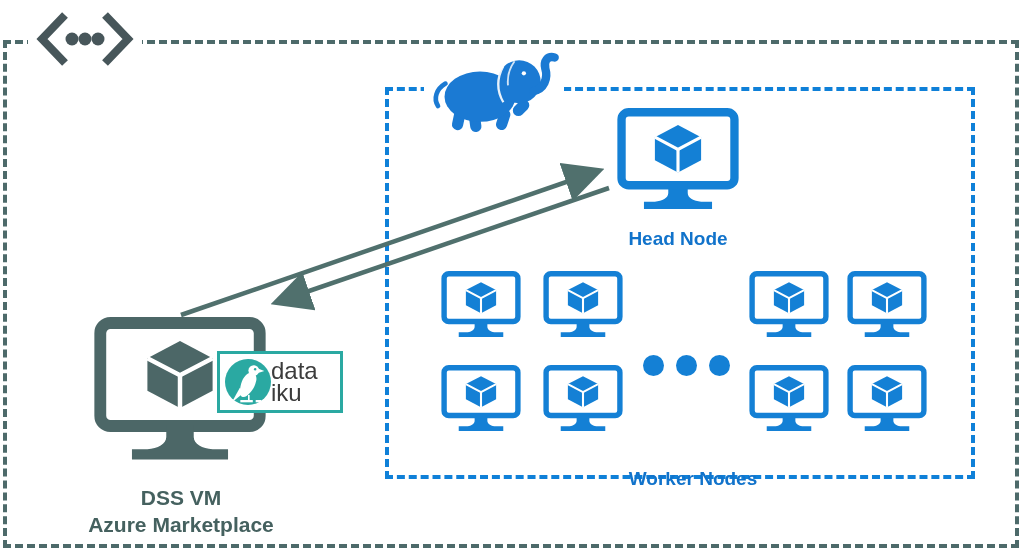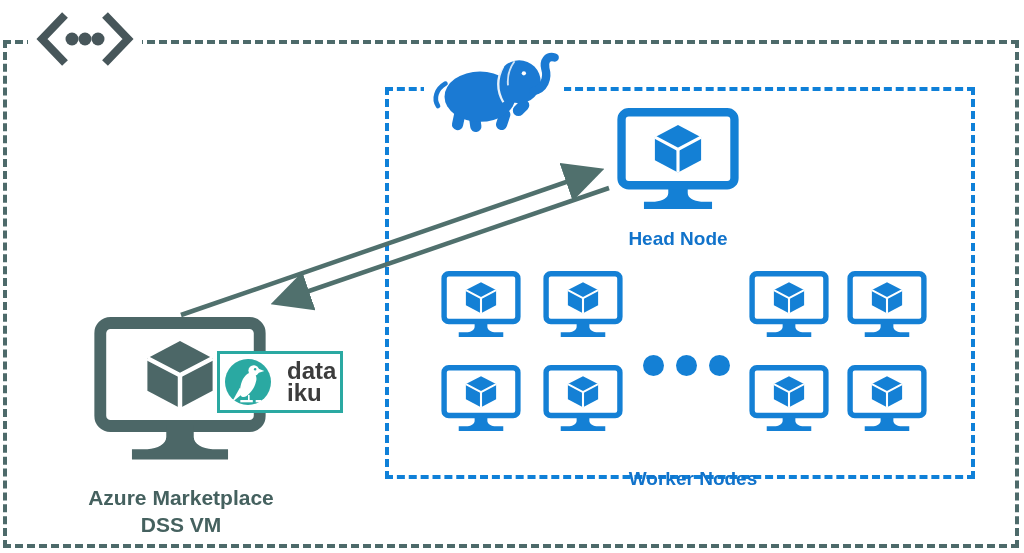--- a/index.html
+++ b/index.html
@@ -42,22 +42,22 @@
 
   .lbl{position:absolute;text-align:center;font-weight:700;z-index:4;}
   .lbl-blue{color:var(--label-blue);}
   .head-node-label{left:597px;top:228px;width:162px;font-size:19px;}
   .worker-label{left:608px;top:468px;width:170px;font-size:19px;}
   .dss-label{left:72px;top:484px;width:218px;font-size:21px;line-height:27px;color:#45615f;}
 
   .dataiku-logo{position:absolute;box-sizing:border-box;left:217px;top:351px;width:126px;height:62px;
     background:#fff;border:3px solid var(--dataiku-teal);display:flex;align-items:center;z-index:3;}
   .dataiku-logo .bird-circle{width:46px;height:46px;margin-left:5px;flex:0 0 auto;}
-  .dataiku-logo .logo-text{margin-left:16px;font-size:24px;line-height:22px;color:var(--logo-text-dark);
-    font-weight:700;letter-spacing:0px;}
+  .dataiku-logo .logo-text{margin-left:0;font-size:24px;line-height:22px;color:var(--logo-text-dark);
+    font-weight:400;letter-spacing:0px;}
 
   .arrows{position:absolute;left:0;top:0;width:1024px;height:553px;z-index:3;pointer-events:none;}
 </style>
 </head>
 <body>
 
 <svg width="0" height="0" style="position:absolute" aria-hidden="true">
   <defs>
     <symbol id="monitor-sym" viewBox="0 0 100 88">
       <rect x="3.5" y="3.5" width="93" height="60" rx="6" fill="none" stroke="currentColor" stroke-width="7"></rect>
@@ -159,22 +159,22 @@
       <rect x="16" y="42.8" width="13" height="2.4" fill="#fff"></rect>
       <rect x="32" y="42.8" width="6" height="2.4" fill="#fff"></rect>
     </svg>
     <div class="logo-text">
       <div>data</div>
       <div>iku</div>
     </div>
   </div>
 
   <div class="lbl dss-label">
+    <div>DSS VM</div>
     <div>Azure Marketplace</div>
-    <div>DSS VM</div>
   </div>
 
   <svg class="arrows" viewBox="0 0 1024 553">
     <defs>
       <marker id="ah" markerWidth="9" markerHeight="9" refX="7.5" refY="4.5" orient="auto">
         <path d="M0,0 L9,4.5 L0,9 Z" fill="var(--arrow-teal,#50706d)"></path>
       </marker>
     </defs>
     <line x1="181" y1="315" x2="598" y2="171" stroke="var(--arrow-teal,#50706d)" stroke-width="4.5" marker-end="url(#ah)"></line>
     <line x1="609" y1="188" x2="277" y2="302" stroke="var(--arrow-teal,#50706d)" stroke-width="4.5" marker-end="url(#ah)"></line>

